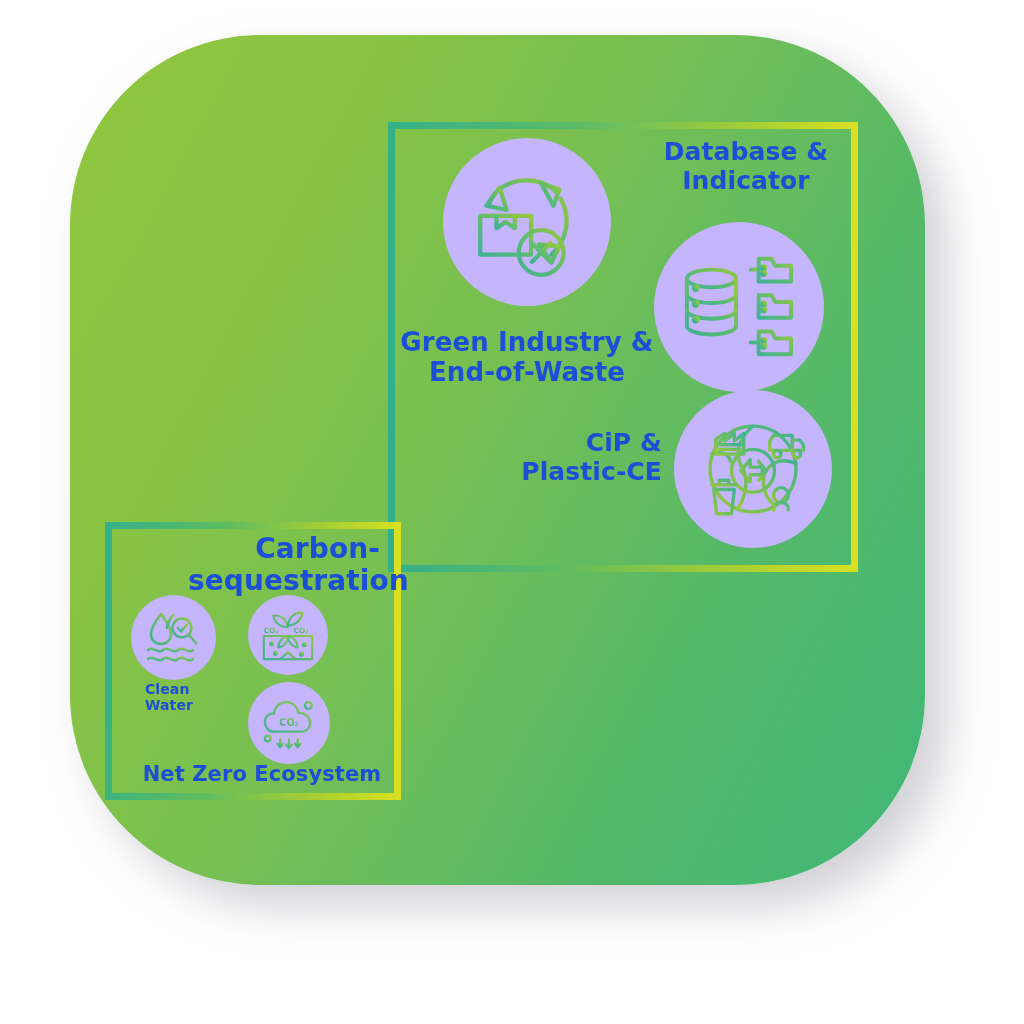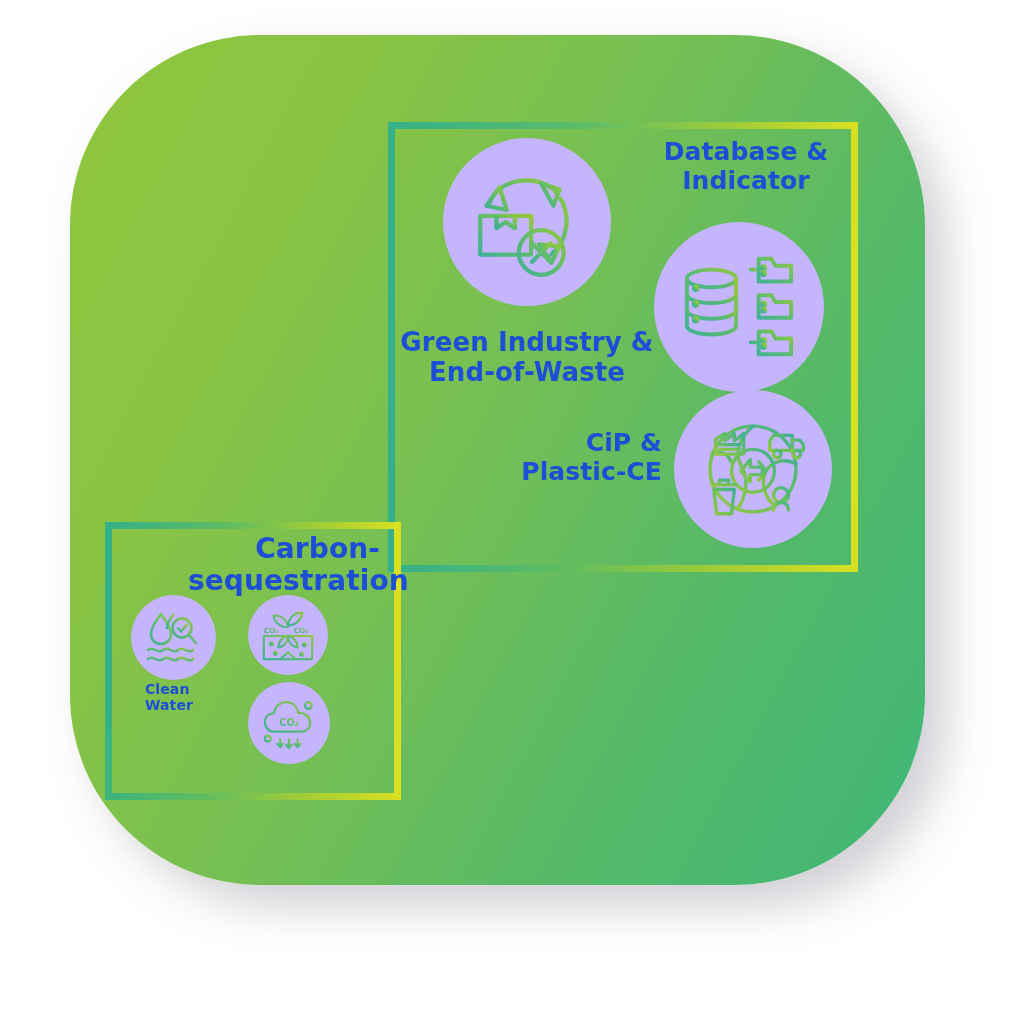--- a/index.html
+++ b/index.html
@@ -247,14 +247,15 @@
 
   <div id="t-cip" class="label">CiP &amp;
 Plastic-CE</div>
 
   <div id="t-carbon" class="label">Carbon-
 sequestration</div>
 
   <div id="t-water" class="label">Clean
 Water</div>
 
+  <div id="t-netzero" class="label">Net Zero Ecosystem</div>
 
 </div>
 
 </body></html>

